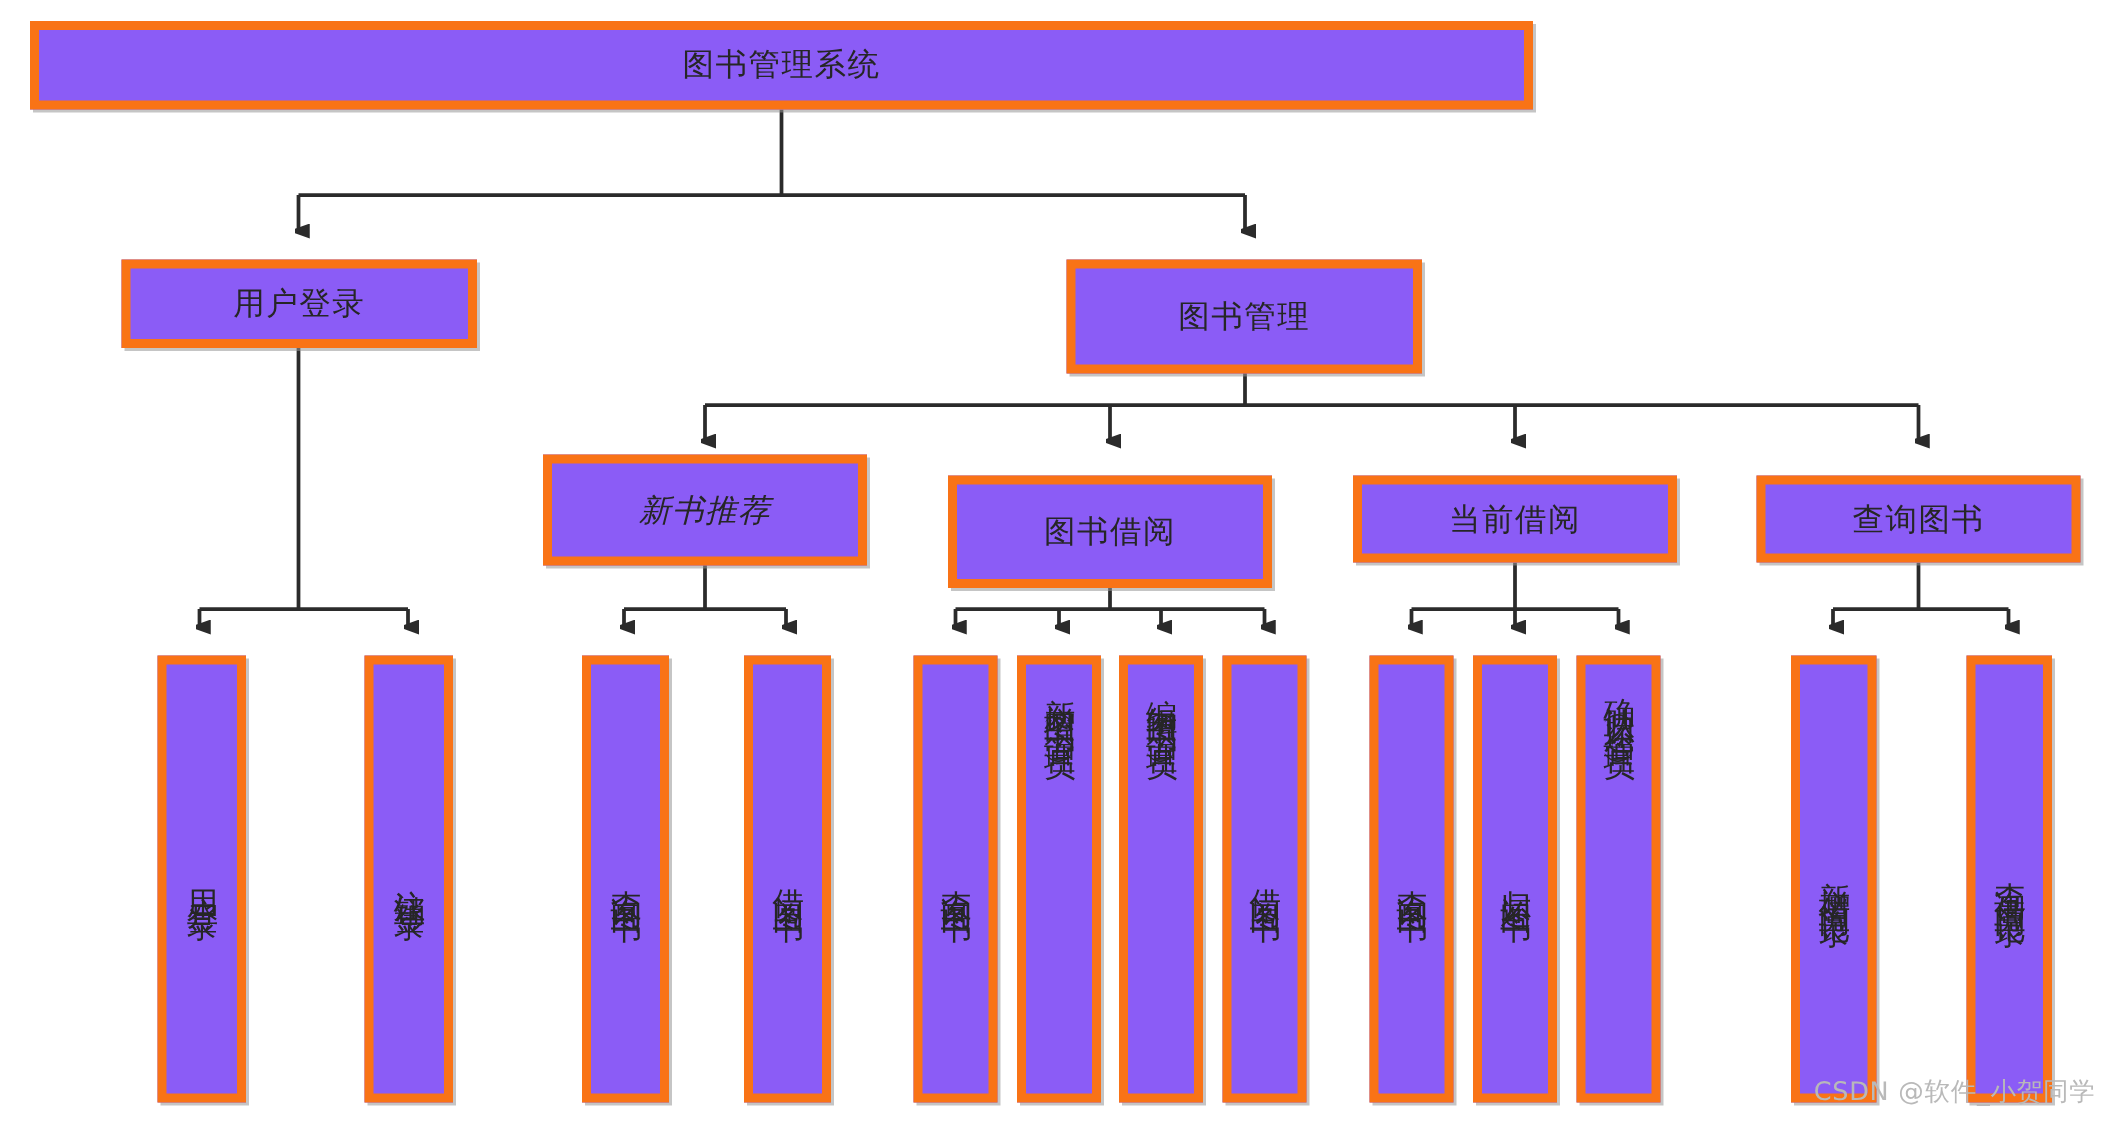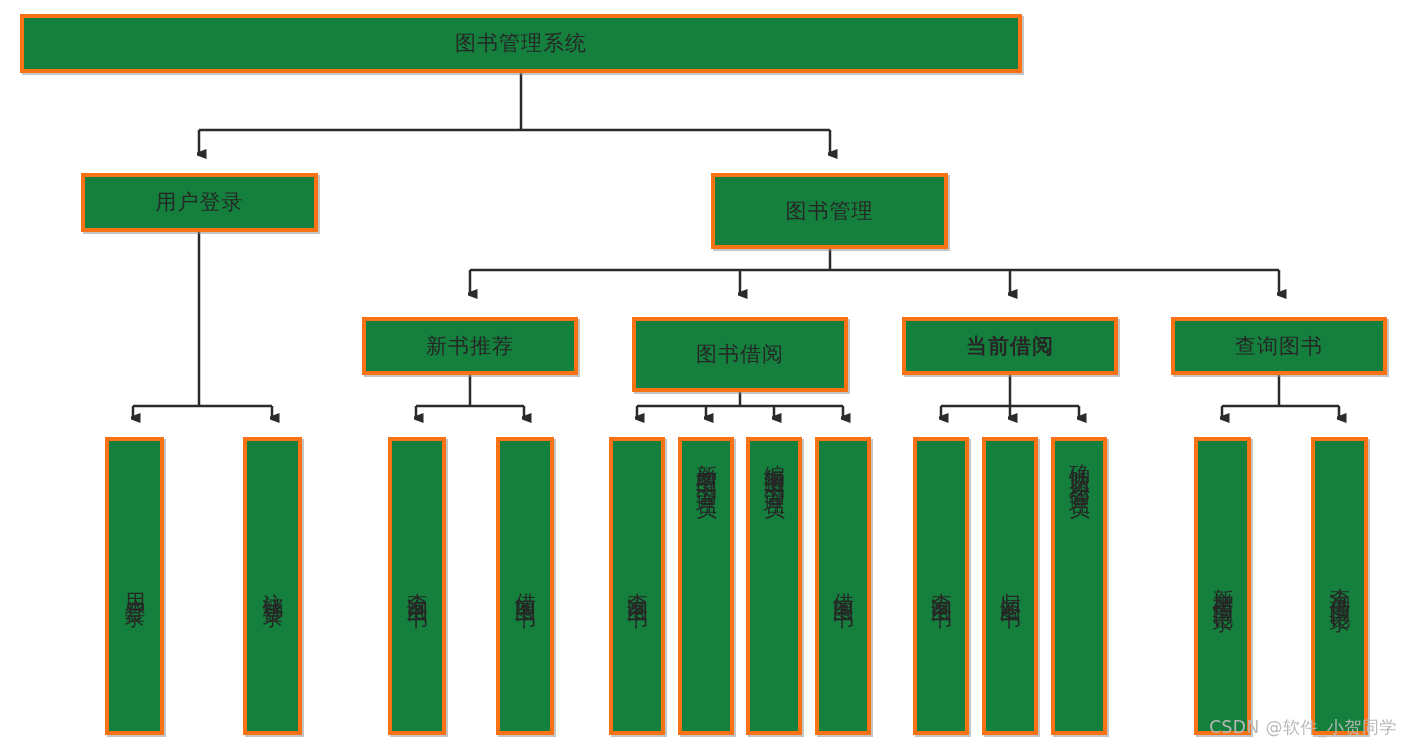--- a/index.html
+++ b/index.html
@@ -21,22 +21,22 @@
     position: absolute;
     left: 0;
     top: 0;
     width: 1405px;
     height: 747px;
     pointer-events: none;
   }
   .node {
     position: absolute;
     box-sizing: border-box;
-    background: #15803d;
-    border: 4px solid #f97316;
+    background: #8b5cf6;
+    border: 6px solid #f97316;
     box-shadow: 2px 2px 0 0 rgba(150,150,150,0.55);
     display: flex;
     align-items: center;
     justify-content: center;
     z-index: 2;
   }
   .node-label {
     color: #262626;
     font-size: 21px;
     line-height: 1.15;
@@ -136,29 +136,29 @@
   </div>
 
   <div class="node" style="left:81px; top:173px; width:237px; height:59px;">
     <span class="node-label">用户登录</span>
   </div>
 
   <div class="node" style="left:711px; top:173px; width:237px; height:76px;">
     <span class="node-label">图书管理</span>
   </div>
 
-  <div class="node" style="left:362px; top:317px; width:216px; height:58px;">
+  <div class="node" style="left:362px; top:303px; width:216px; height:74px;font-style:italic;">
     <span class="node-label">新书推荐</span>
   </div>
 
   <div class="node" style="left:632px; top:317px; width:216px; height:75px;">
     <span class="node-label">图书借阅</span>
   </div>
 
-  <div class="node" style="left:902px; top:317px; width:216px; height:58px;font-weight:bold;">
+  <div class="node" style="left:902px; top:317px; width:216px; height:58px;">
     <span class="node-label">当前借阅</span>
   </div>
 
   <div class="node" style="left:1171px; top:317px; width:216px; height:58px;">
     <span class="node-label">查询图书</span>
   </div>
 
   <div class="node vertical center-v" style="left:105px; top:437px; width:59px; height:298px;">
     <span class="node-label">用户登录</span>
   </div>

